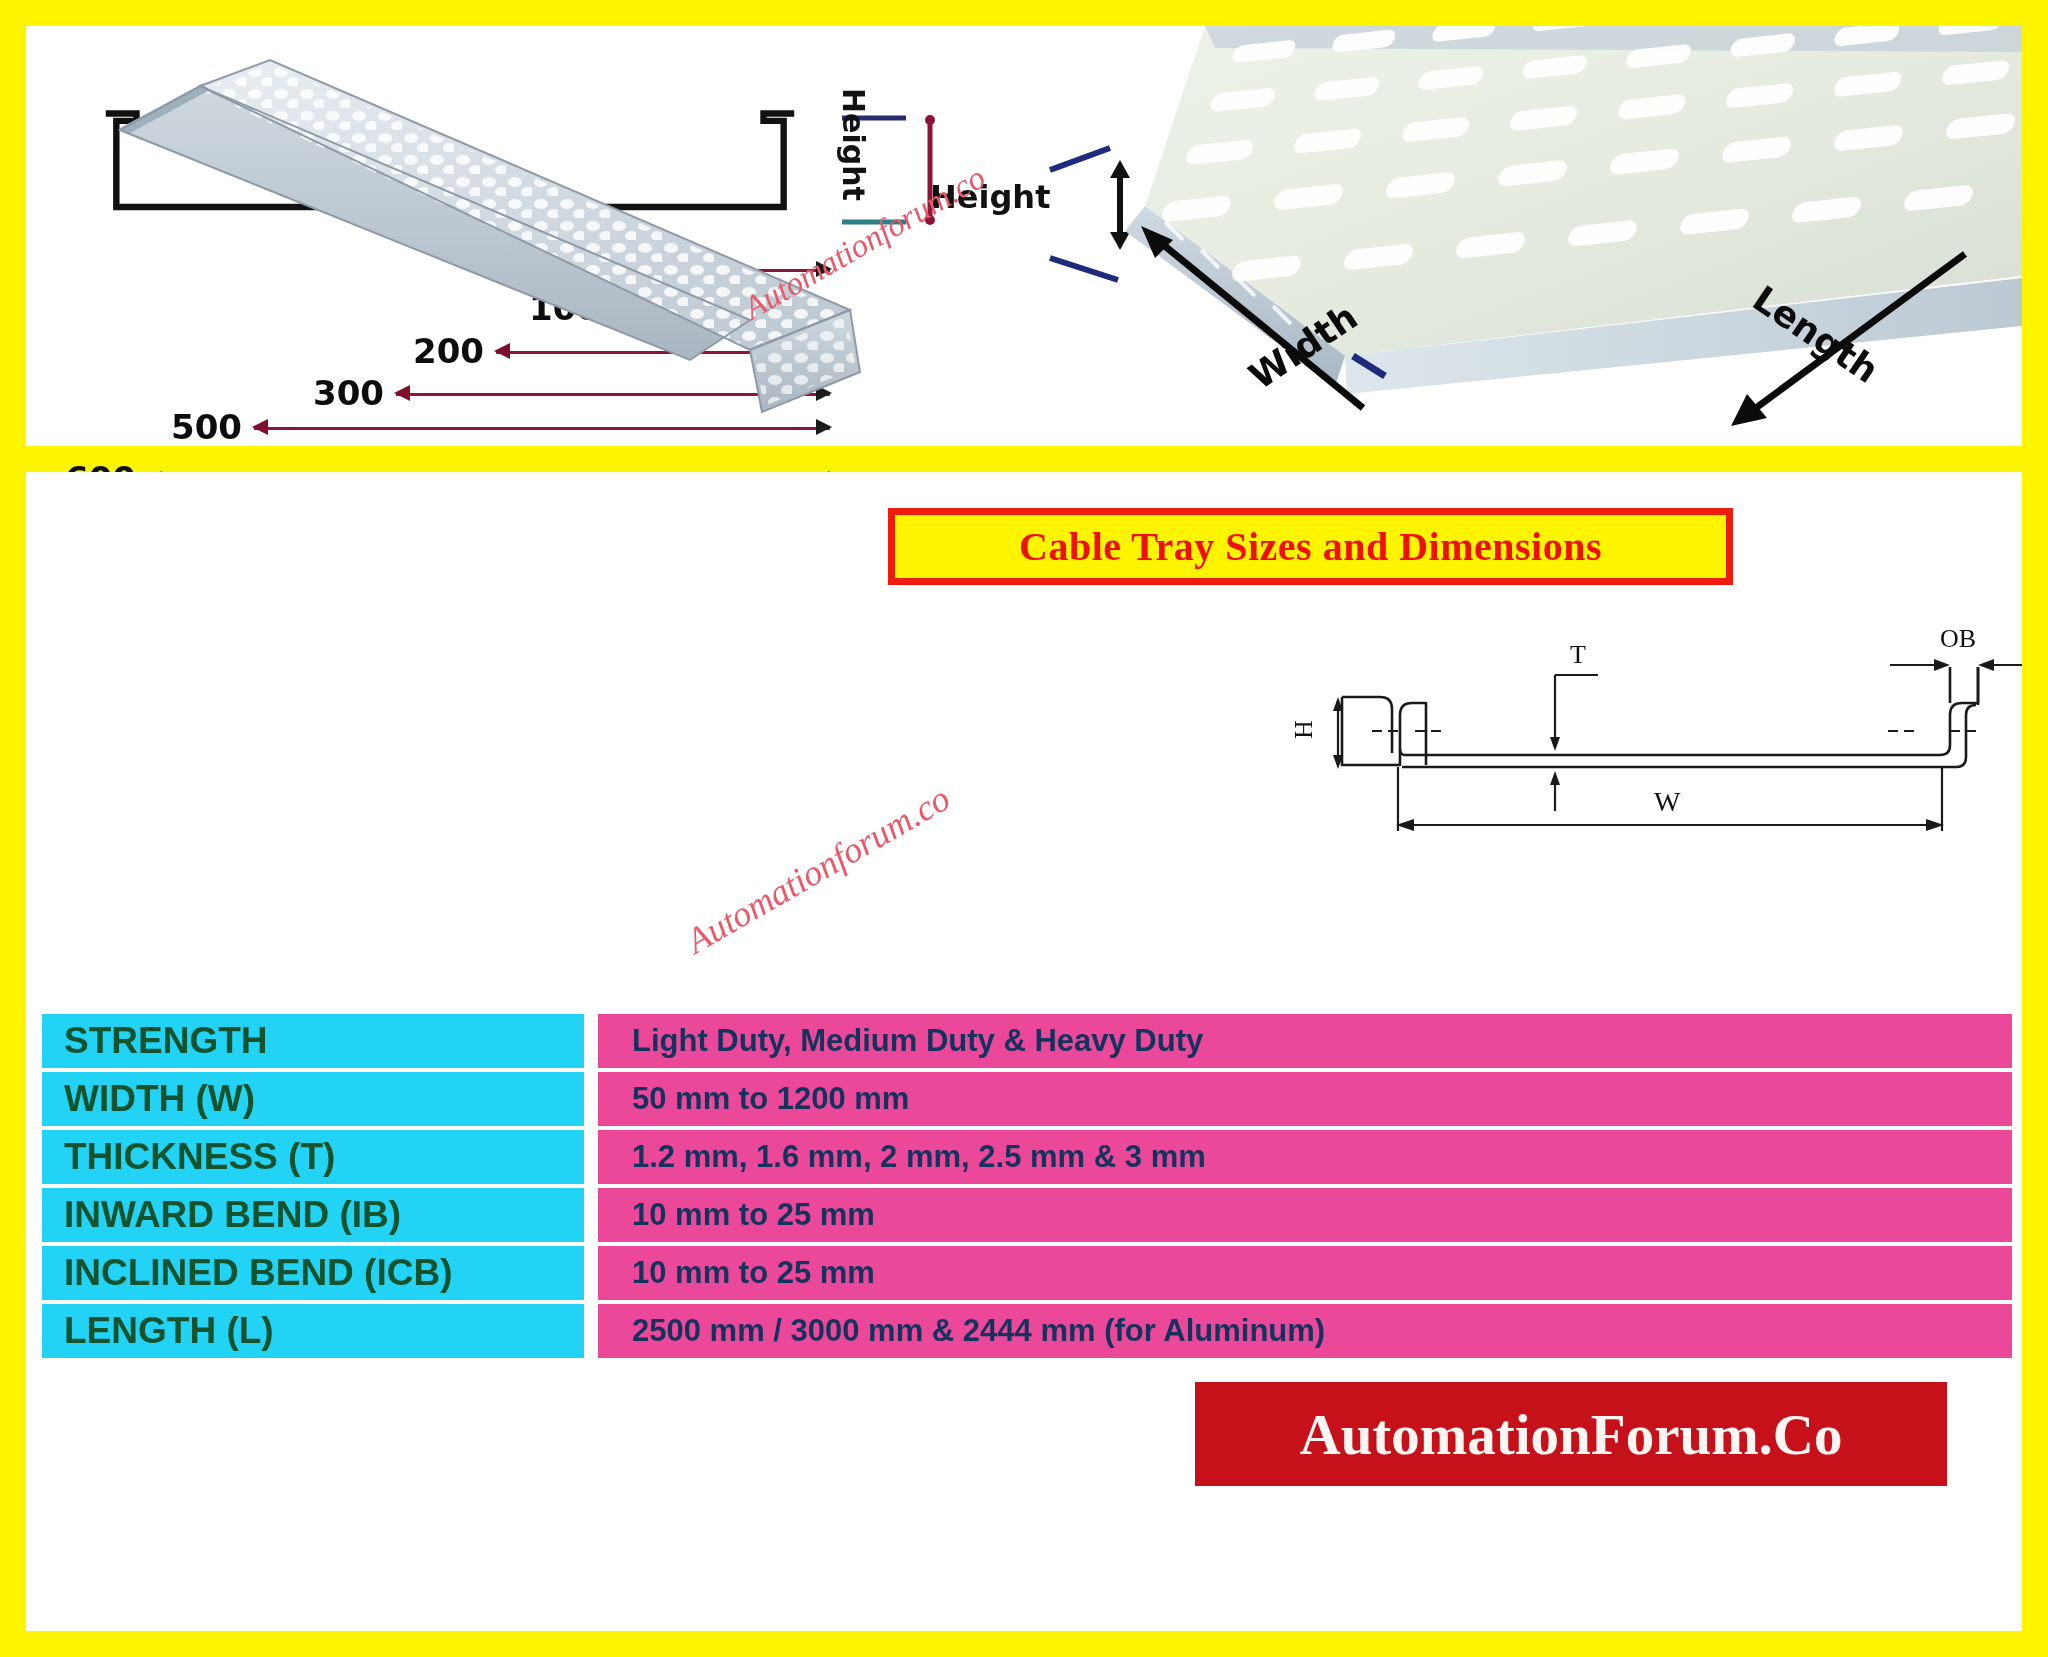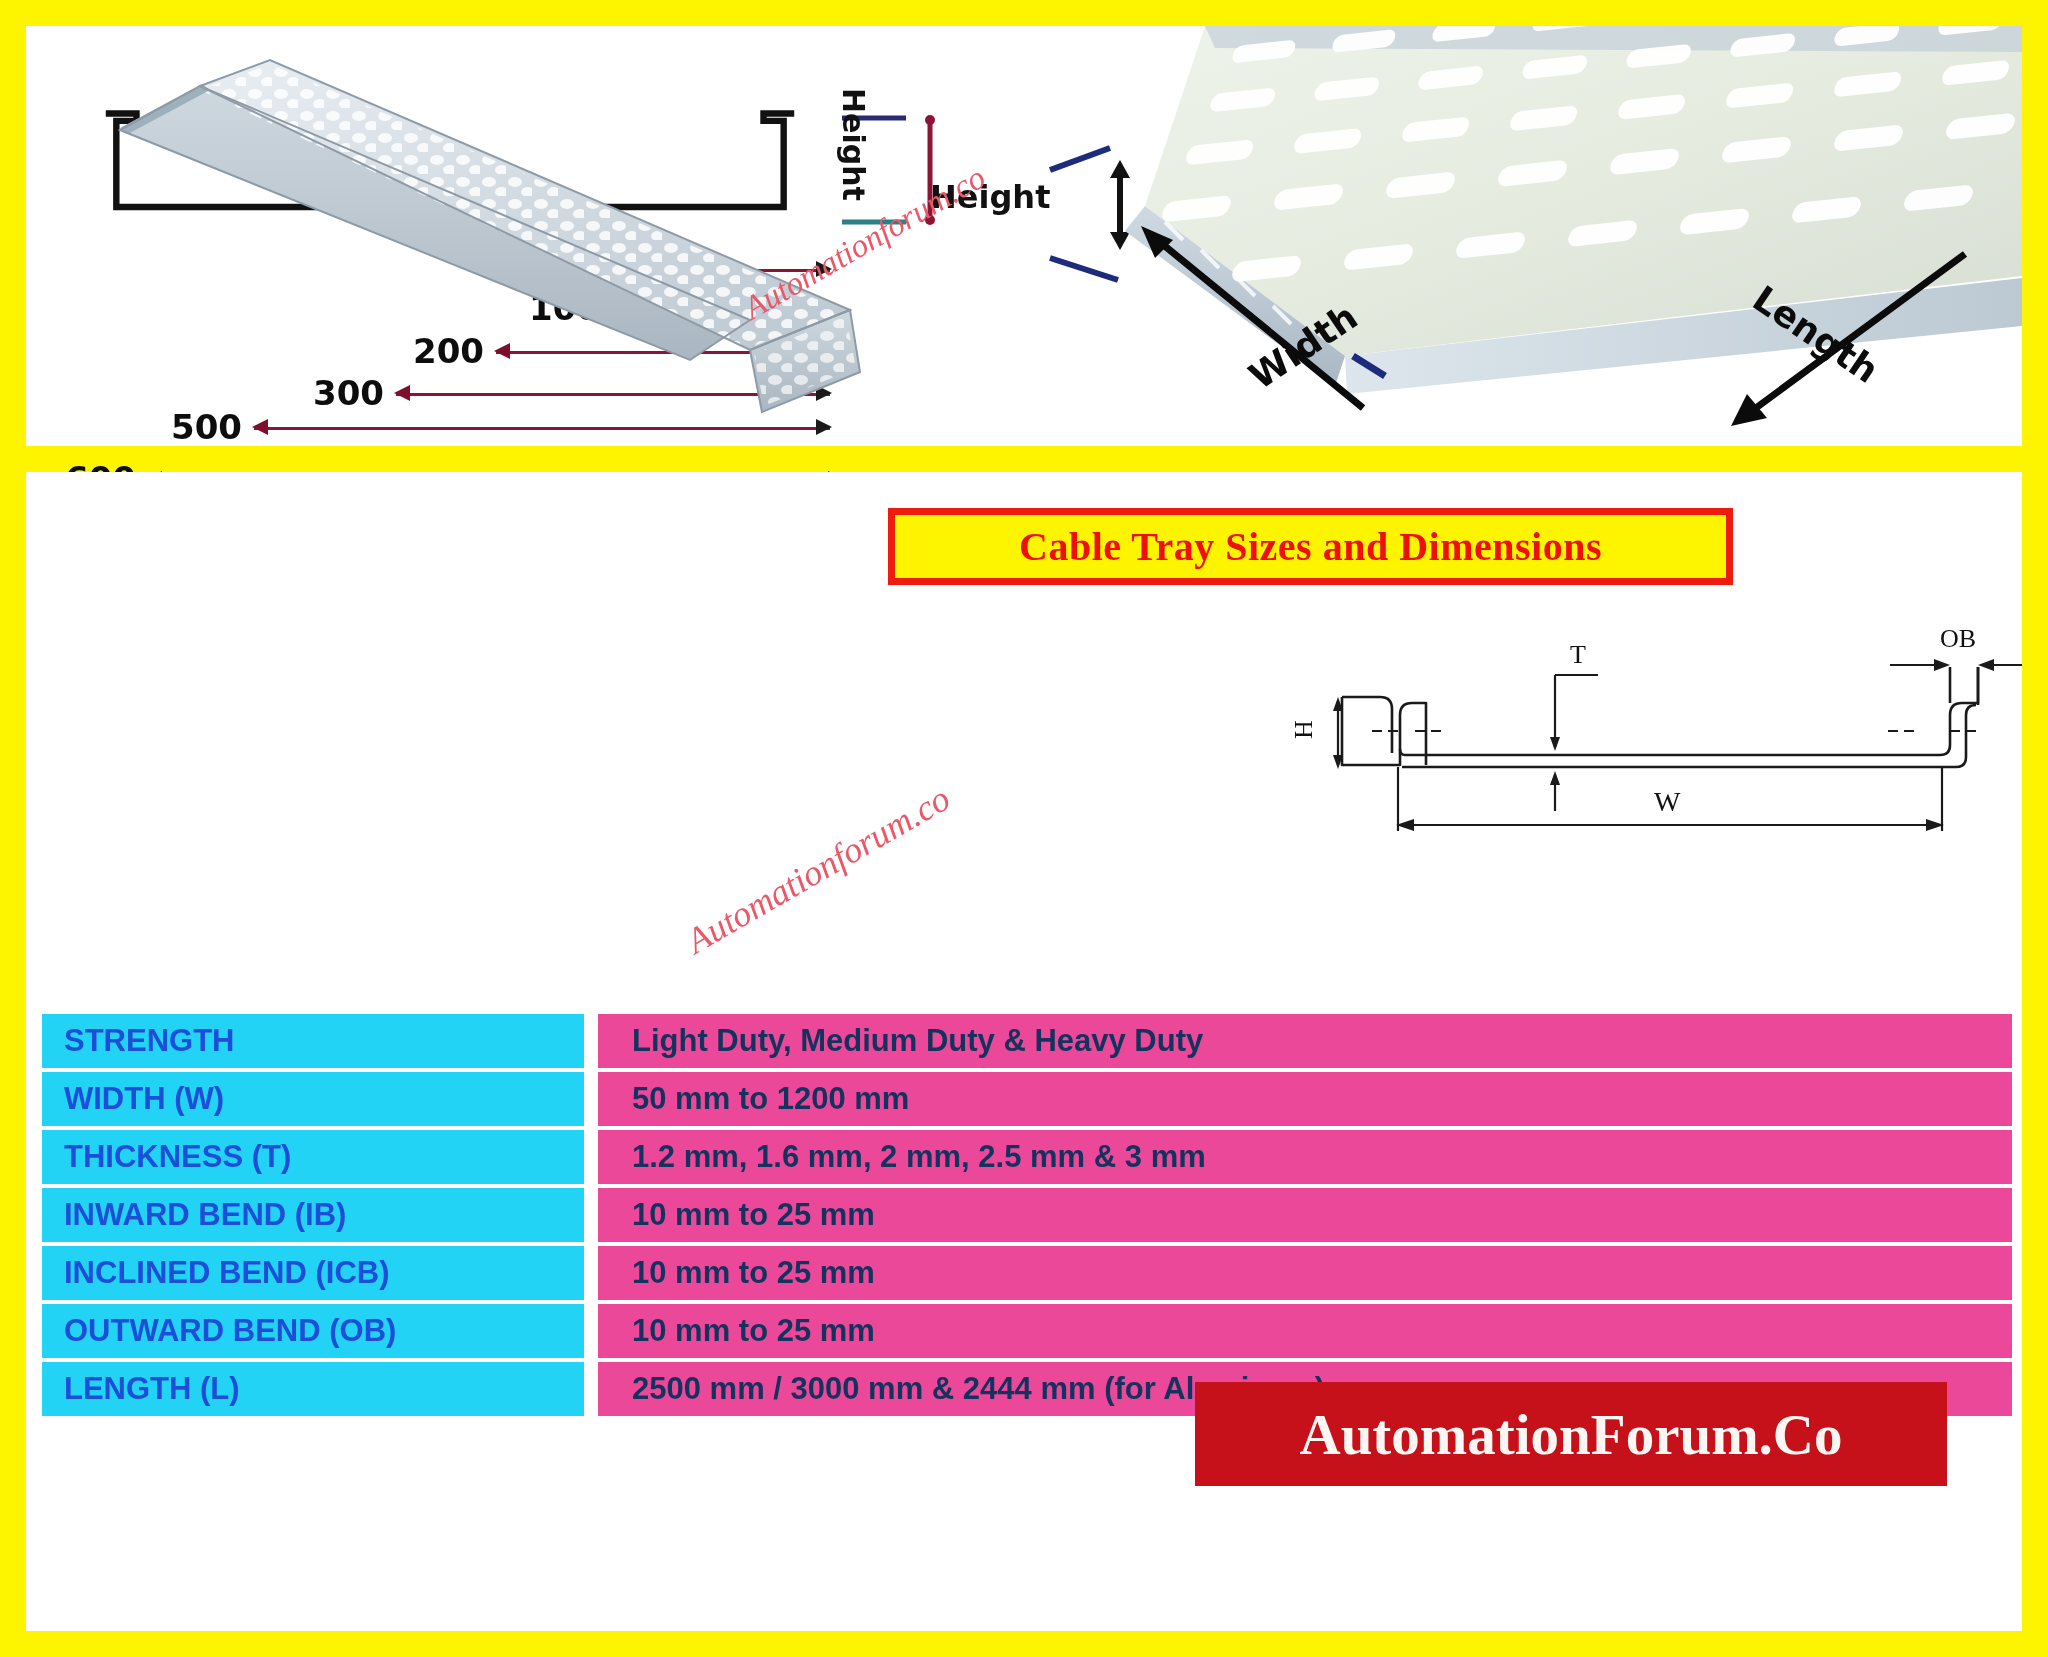--- a/index.html
+++ b/index.html
@@ -192,22 +192,22 @@
   }
   .spec-table td {
     height: 54px;
     padding: 0 0 0 22px;
     vertical-align: middle;
     font-family: "Liberation Sans", sans-serif;
   }
   .spec-label {
     width: 520px;
     background: #22d3f5;
-    color: #1d4ed8;
-    font-size: 31px;
+    color: #14532d;
+    font-size: 37px;
     font-weight: bold;
   }
   .spec-value {
     background: #ec4899;
     color: #14325e;
     font-size: 31px;
     font-weight: bold;
     padding-left: 34px !important;
   }
   .gap-col { width: 14px; padding: 0 !important; background: #ffffff; }
@@ -555,25 +555,20 @@
         <td class="spec-label">INWARD BEND (IB)</td>
         <td class="gap-col"></td>
         <td class="spec-value">10 mm to 25 mm</td>
       </tr>
       <tr>
         <td class="spec-label">INCLINED BEND (ICB)</td>
         <td class="gap-col"></td>
         <td class="spec-value">10 mm to 25 mm</td>
       </tr>
       <tr>
-        <td class="spec-label">OUTWARD BEND (OB)</td>
-        <td class="gap-col"></td>
-        <td class="spec-value">10 mm to 25 mm</td>
-      </tr>
-      <tr>
         <td class="spec-label">LENGTH (L)</td>
         <td class="gap-col"></td>
         <td class="spec-value">2500 mm / 3000 mm &amp; 2444 mm (for Aluminum)</td>
       </tr>
     </tbody>
   </table>
 
   <div class="af-badge">
     <span>AutomationForum.Co</span>
   </div>

